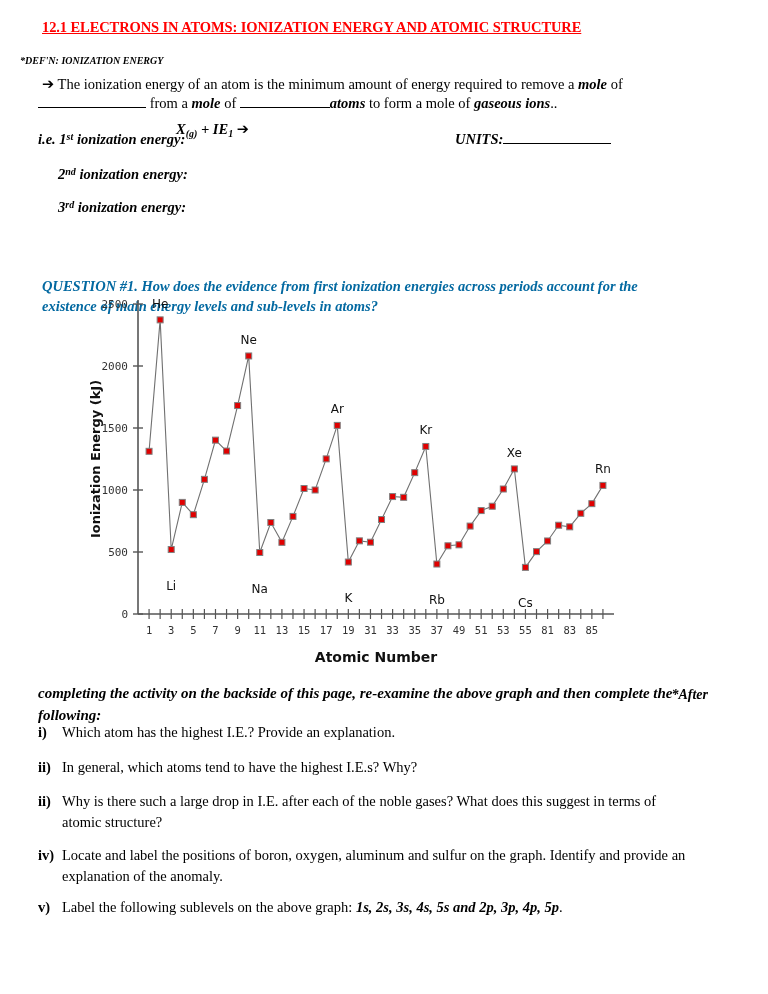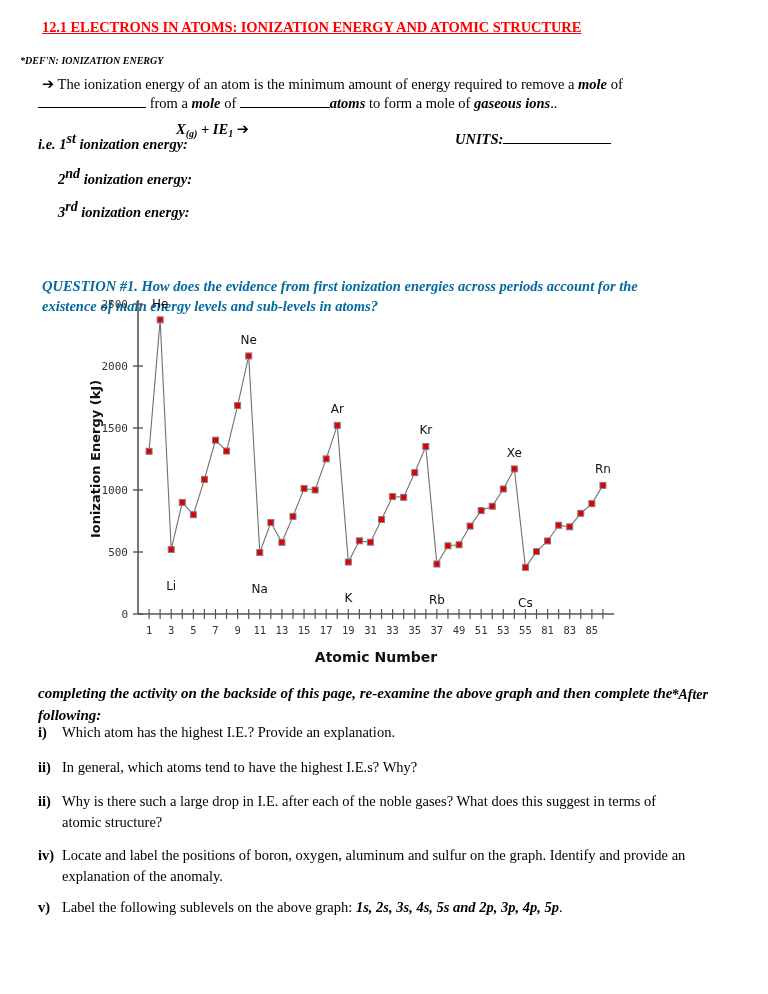--- a/index.html
+++ b/index.html
@@ -74,21 +74,21 @@
     font-weight: bold;
     font-style: italic;
     white-space: nowrap;
   }
   #ie1 { left: 38px; top: 131px; }
   #ie-eq { left: 176px; top: 121px; font-weight: bold; font-style: italic; }
   #ie-units { left: 455px; top: 131px; }
   #ie2 { left: 58px; top: 166px; }
   #ie3 { left: 58px; top: 199px; }
   sub.smlsub { font-size: 10px; vertical-align: -0.28em; }
-  sup.smlsup { font-size: 14px; vertical-align: 0.42em; }
+  sup.smlsup { font-size: 10px; vertical-align: 0.42em; }
   .arrow-glyph { font-family: "DejaVu Sans", sans-serif; font-weight: bold; }
 
   
   .question1 {
     position: absolute;
     left: 42px;
     top: 256px;
     width: 636px;
     font-size: 14.5px;
     font-weight: bold;

